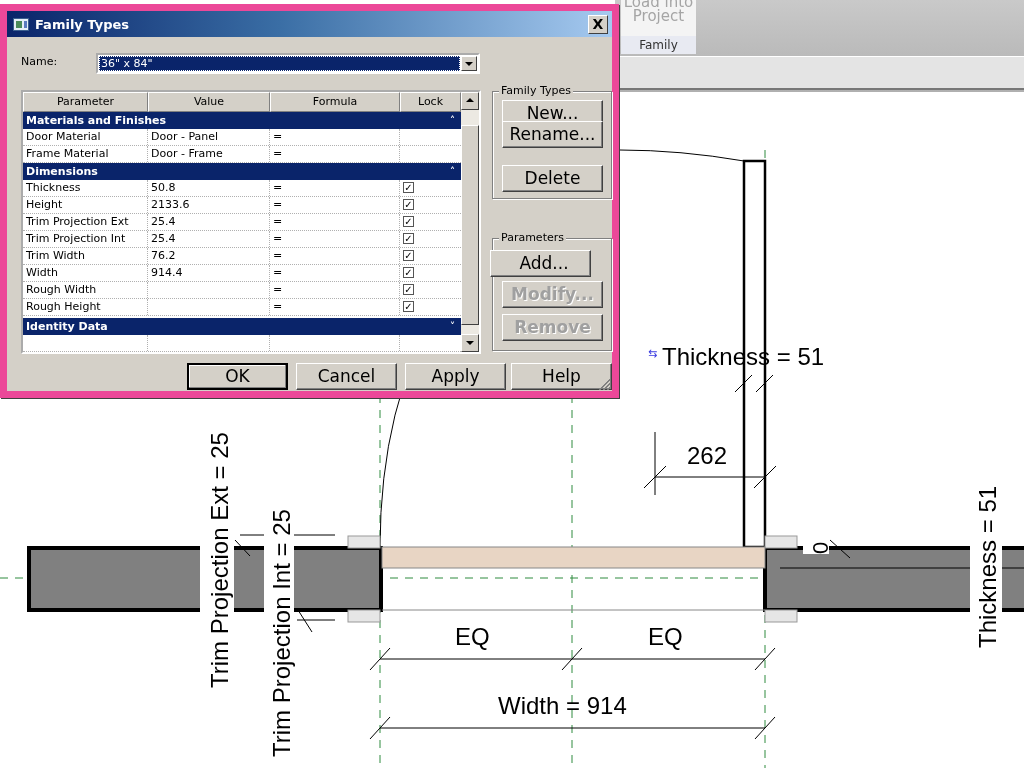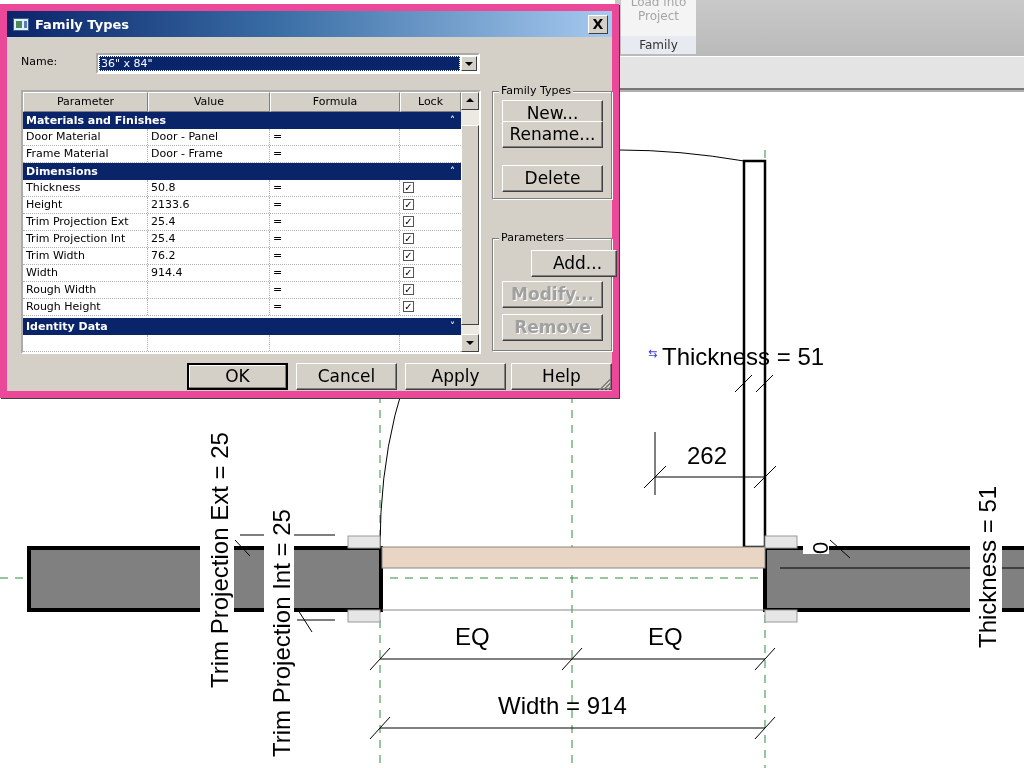--- a/index.html
+++ b/index.html
@@ -1,21 +1,21 @@
 <!DOCTYPE html>
 <html><head>
 <meta charset="utf-8">
 <style>
   * { box-sizing: border-box; margin: 0; padding: 0; }
   html, body { width: 1024px; height: 768px; overflow: hidden; background: #ffffff; font-family: "DejaVu Sans", sans-serif; }
   #root { position: relative; width: 1024px; height: 768px; }
 
   
   .ribbon { position: absolute; left: 615px; top: 0; width: 409px; height: 92px; background: linear-gradient(#c9c9c9, #b0b0b0); }
-  .ribbon-panel { position: absolute; left: 6px; top: 0; width: 75px; height: 36px; background: #f4f4f4; text-align: center; font-size: 12px; color: #a5a5a5; line-height: 14px; padding-top: 3px; }
+  .ribbon-panel { position: absolute; left: 6px; top: 0; width: 75px; height: 36px; background: #f4f4f4; text-align: center; font-size: 15px; color: #a5a5a5; line-height: 14px; padding-top: 3px; }
   .ribbon-tab { position: absolute; left: 6px; top: 36px; width: 75px; height: 18px; background: #e8eaf2; font-size: 12px; color: #333; padding-left: 0px; line-height: 18px; text-align:center; }
   .ribbon-bar { position: absolute; left: 0; top: 56px; width: 409px; height: 34px; background: #e4e4e4; border-top: 1px solid #fff; border-bottom: 2px solid #777; }
 
   
   .canvas { position: absolute; left: 0; top: 0; width: 1024px; height: 768px; }
   .dim-text { font-family: "Liberation Sans", sans-serif; fill: #000; }
 
   
   .dialog { position: absolute; left: 0; top: 4px; width: 619px; height: 394px; background: #d4d0c8; border: 7px solid #ec4899; box-shadow: 1px 1px 0 #404040; }
   .titlebar { height: 26px; background: linear-gradient(90deg, #0a246a 0%, #3a6ea5 45%, #a6caf0 100%); display: flex; align-items: center; padding-left: 6px; }
@@ -289,21 +289,21 @@
     <div class="groupbox" style="left:485px; top:80px; width:120px; height:108px;">
       <span class="groupbox-label">Family Types</span>
     </div>
     <div class="btn" style="left:495px; top:89px; width:101px; height:27px; line-height:25px;">New...</div>
     <div class="btn" style="left:495px; top:110px; width:101px; height:27px; line-height:25px;">Rename...</div>
     <div class="btn" style="left:495px; top:154px; width:101px; height:27px; line-height:25px;">Delete</div>
 
     <div class="groupbox" style="left:485px; top:227px; width:120px; height:113px;">
       <span class="groupbox-label">Parameters</span>
     </div>
-    <div class="btn" style="left:524px; top:239px; width:86px; height:27px; line-height:25px;padding-left:7px;">Add...</div>
+    <div class="btn" style="left:483px; top:239px; width:101px; height:27px; line-height:25px;padding-left:7px;">Add...</div>
     <div class="btn disabled" style="left:495px; top:270px; width:101px; height:27px; line-height:25px;">Modify...</div>
     <div class="btn disabled" style="left:495px; top:303px; width:101px; height:27px; line-height:25px;">Remove</div>
 
     <div class="btn default" style="left:180px; top:352px; width:101px; height:27px; line-height:23px;">OK</div>
     <div class="btn" style="left:289px; top:352px; width:101px; height:27px; line-height:25px;">Cancel</div>
     <div class="btn" style="left:398px; top:352px; width:101px; height:27px; line-height:25px;">Apply</div>
     <div class="btn" style="left:504px; top:352px; width:101px; height:27px; line-height:25px;">Help</div>
 
     <div class="grip"></div>
   </div>

